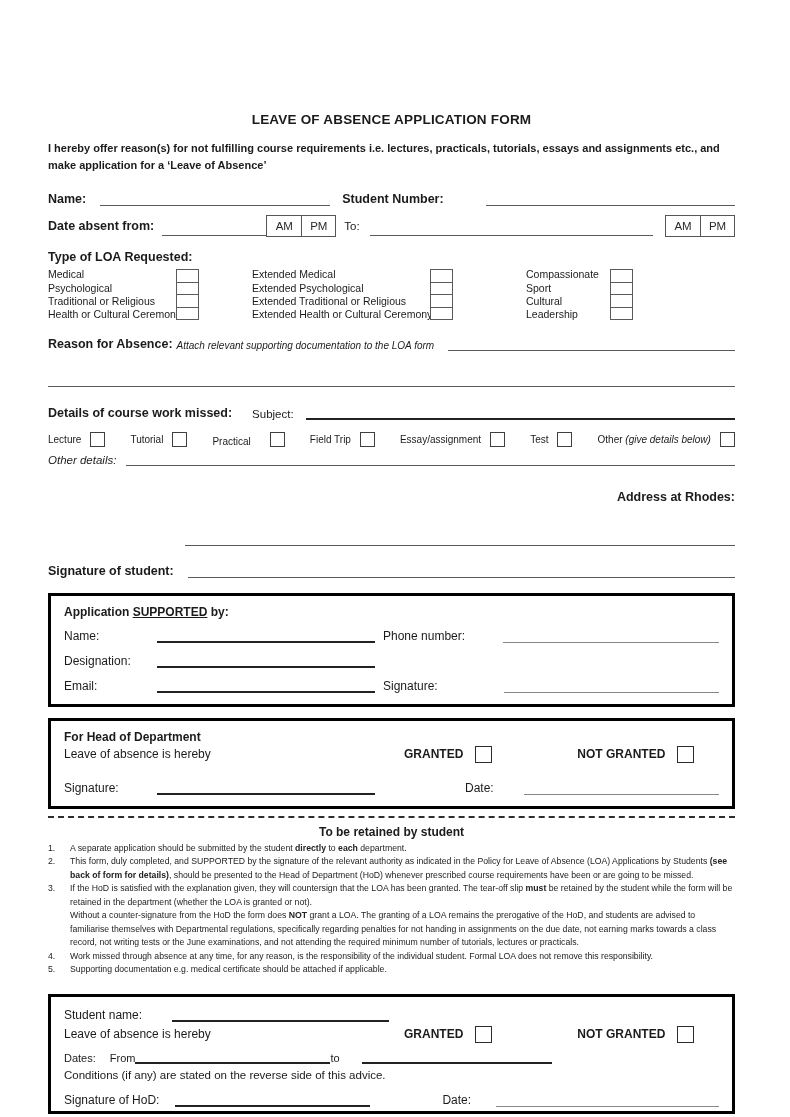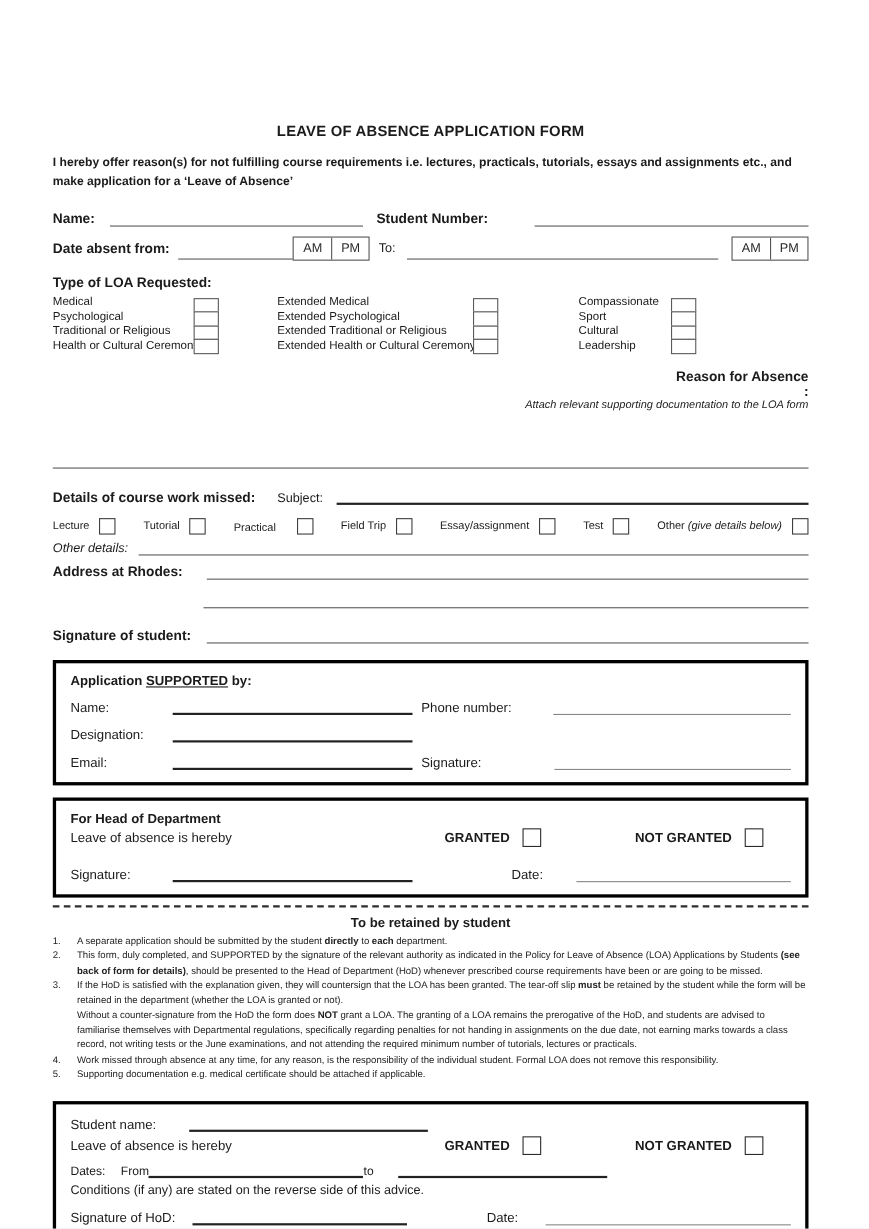--- a/index.html
+++ b/index.html
@@ -20,21 +20,21 @@
   .grow { flex:1 1 auto; }
   .ampm { display:flex; border:1.5px solid #555; }
   .ampm > div { width:34px; height:20px; display:flex; align-items:center; justify-content:center;
     font-size:11.5px; color:#2a2a2a; }
   .ampm > div + div { border-left:1.5px solid #555; }
   .cb { width:15px; height:15px; border:1.6px solid #3f3f3f; background:#fff; flex:0 0 auto; }
   .cb-lg { width:17px; height:17px; border:1.8px solid #2c2c2c; background:#fff; flex:0 0 auto; }
   .stack { display:flex; flex-direction:column; }
   .stack > div { width:23px; height:13.5px; border:1px solid #5a5a5a; margin-top:-1px; background:#fff; }
   .stack > div:first-child { margin-top:0; }
-  .loa-col { display:flex; align-items:flex-end; }
+  .loa-col { display:flex; align-items:center; }
   .loa-labels > div { font-size:10.5px; line-height:13.4px; white-space:nowrap; }
   .thickbox { border:3px solid #000; padding:9px 13px 11px 13px; }
   .notes-item { display:flex; font-size:8.7px; line-height:1.55; color:#222; }
   .notes-num { flex:0 0 22px; }
   .notes-body { flex:1; }
   .dashed { border-top:2px dashed #2e2e2e; margin-top:7px; }
   .it { font-style:italic; }
 </style>
 </head>
 <body>
@@ -106,21 +106,21 @@
       </div>
       <div class="stack">
         <div></div>
         <div></div>
         <div></div>
         <div></div>
       </div>
     </div>
   </div>
 
-  <div class="row" style="margin-top:13px;flex-direction:column;">
+  <div class="row" style="margin-top:13px;">
     <span class="lbl-b">Reason for Absence</span>
       <span class="lbl-b">:</span>
     <span class="it" style="font-size:10px; margin-left:4px; white-space:nowrap;">Attach relevant supporting documentation to the LOA form</span>
     <span class="line grow" style="margin-left:14px;"></span>
   </div>
   <div class="line" style="margin-top:20px;"></div>
 
   <div class="row" style="margin-top:17px;">
     <span class="lbl-b">Details of course work missed:</span>
     <span class="lbl" style="margin-left:20px;">Subject:</span>
@@ -156,21 +156,21 @@
       <span><span>Other </span><span class="it">(give details below)</span></span>
       <span class="cb"></span>
     </span>
   </div>
 
   <div class="row" style="margin-top:3px;">
     <span class="it" style="font-size:11.5px;">Other details:</span>
     <span class="line grow" style="margin-left:10px;"></span>
   </div>
 
-  <div class="row" style="margin-top:6px;">
+  <div class="row" style="margin-top:24px;flex-direction:column;">
     <span class="lbl-b">Address at Rhodes:</span>
     <span class="line grow" style="margin-left:22px;"></span>
   </div>
   <div class="line" style="margin-left:137px; margin-top:10px;"></div>
 
   <div class="row" style="margin-top:16px;">
     <span class="lbl-b">Signature of student:</span>
     <span class="line grow" style="margin-left:14px;"></span>
   </div>
 

